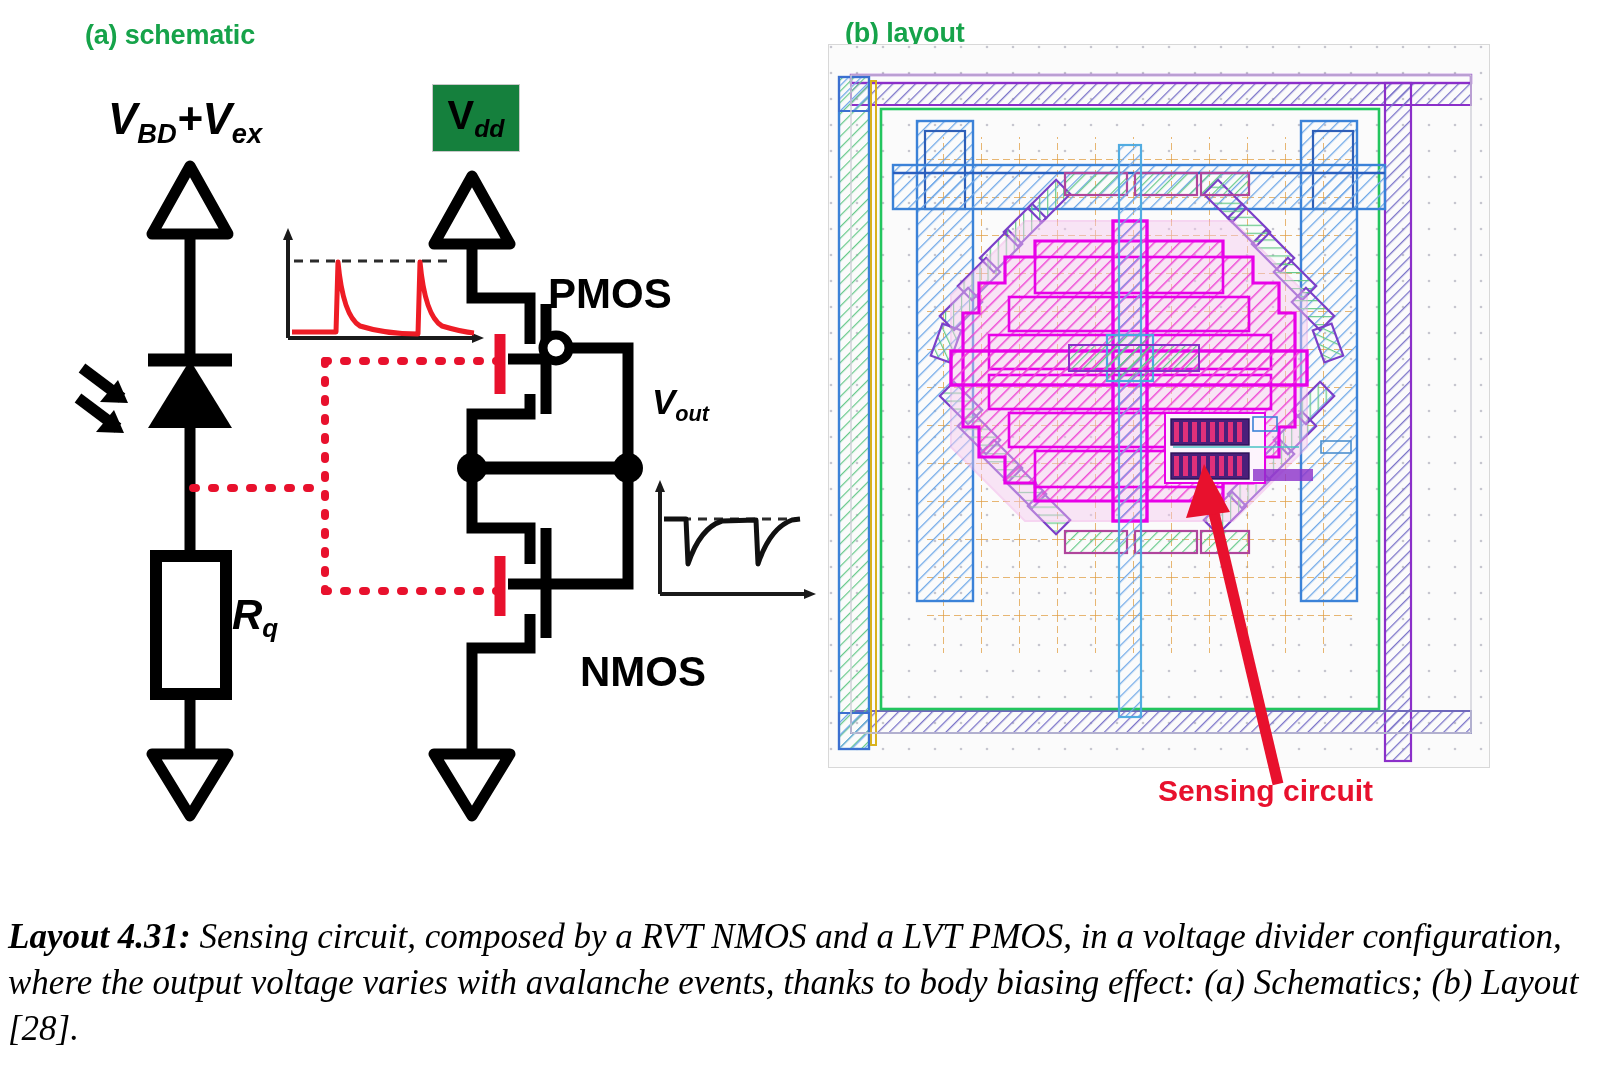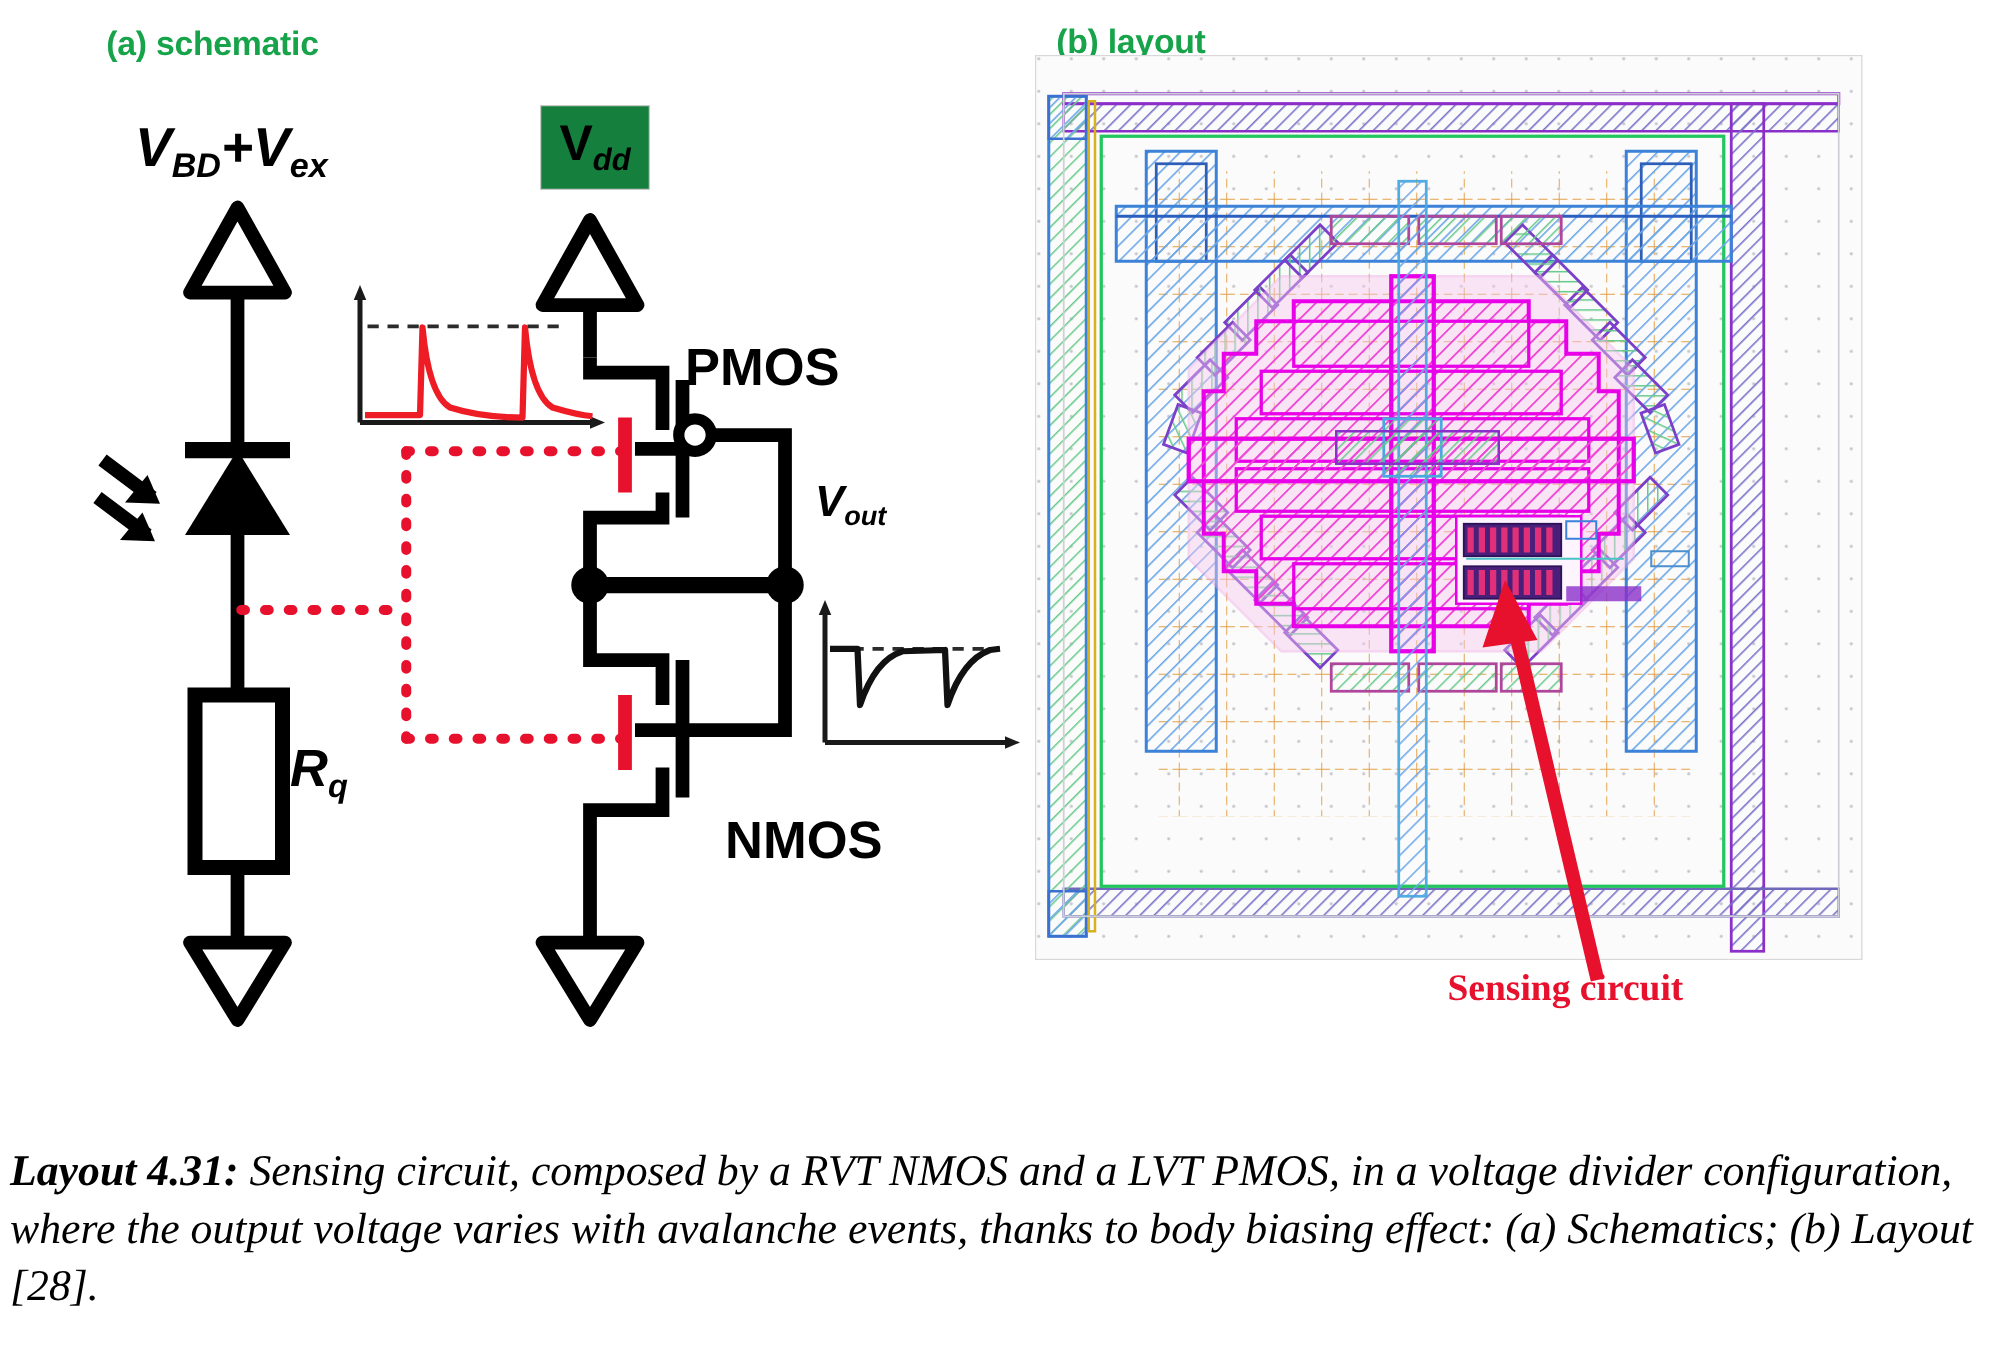--- a/index.html
+++ b/index.html
@@ -31,21 +31,21 @@
 
   
   #layout-panel{
     position:absolute;left:828px;top:28px;width:660px;height:722px;
     background:#fbfbfb;border:1px solid #d8d8d8;overflow:hidden;
   }
   #layout-svg{position:absolute;left:0;top:0;}
 
   #sensing-label{
     position:absolute;left:1158px;top:758px;font-size:30px;font-weight:600;
-    color:#e8112d;white-space:nowrap;font-family:Liberation Serif, serif;
+    color:#e8112d;white-space:nowrap;
   }
 
   
   #caption{
     position:absolute;left:8px;top:898px;width:1584px;
     font-family:"Liberation Serif",serif;font-style:italic;
     font-size:35px;line-height:1.32;color:#000;text-align:left;
   }
   #caption b{font-weight:bold;}
 </style>

